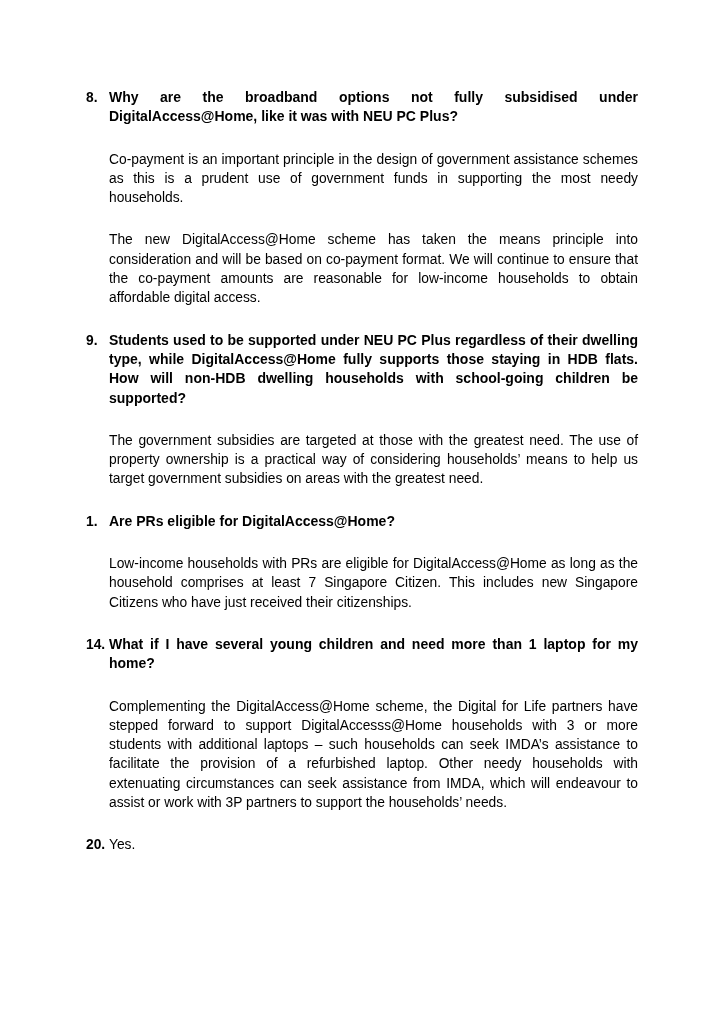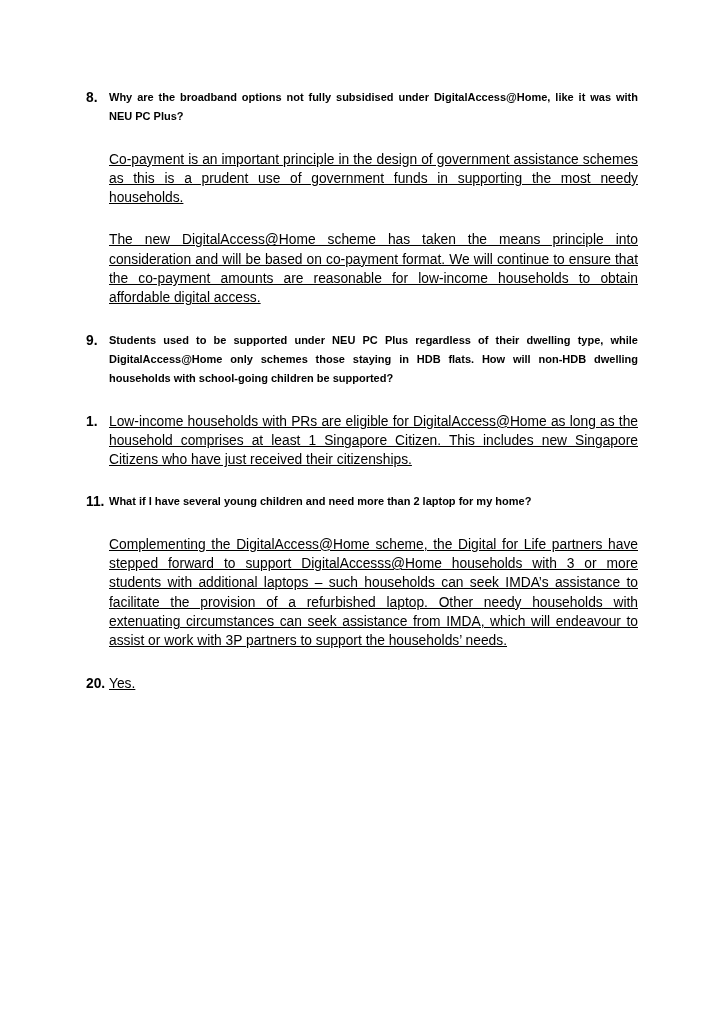--- a/index.html
+++ b/index.html
@@ -28,63 +28,64 @@
     grid-column: 1;
     font-weight: bold;
     font-size: 13.8px;
     line-height: 19.3px;
     text-align: left;
   }
   .question {
     grid-column: 2;
     margin: 0 0 23px 0;
     font-weight: bold;
-    font-size: 11px;
+    font-size: 14px;
     line-height: 19.3px;
     text-align: justify;
     text-justify: inter-word;
   }
   .answer {
     grid-column: 2;
     margin: 0 0 23px 0;
     font-size: 13.8px;
     line-height: 19.3px;
     text-align: justify;
     text-justify: inter-word;
-    text-decoration: underline;
   }
   .faq-item:last-child .answer:last-child {
     margin-bottom: 4px;
   }
 </style>
 </head>
 <body>
 
 <div class="page">
 
   <section class="faq-item">
     <span class="q-number">8.</span>
     <h2 class="question">Why are the broadband options not fully subsidised under DigitalAccess@Home, like it was with NEU PC Plus?</h2>
     <p class="answer">Co-payment is an important principle in the design of government assistance schemes as this is a prudent use of government funds in supporting the most needy households.</p>
     <p class="answer">The new DigitalAccess@Home scheme has taken the means principle into consideration and will be based on co-payment format. We will continue to ensure that the co-payment amounts are reasonable for low-income households to obtain affordable digital access.</p>
   </section>
 
   <section class="faq-item">
     <span class="q-number">9.</span>
-    <h2 class="question">Students used to be supported under NEU PC Plus regardless of their dwelling type, while DigitalAccess@Home only schemes those staying in HDB flats. How will non-HDB dwelling households with school-going children be supported?</h2>
+    <h2 class="question">Students used to be supported under NEU PC Plus regardless of their dwelling type, while DigitalAccess@Home fully supports those staying in HDB flats. How will non-HDB dwelling households with school-going children be supported?</h2>
+    <p class="answer">The government subsidies are targeted at those with the greatest need. The use of property ownership is a practical way of considering households’ means to help us target government subsidies on areas with the greatest need.</p>
   </section>
 
   <section class="faq-item">
     <span class="q-number">1.</span>
-    <p class="answer">Low-income households with PRs are eligible for DigitalAccess@Home as long as the household comprises at least 1 Singapore Citizen. This includes new Singapore Citizens who have just received their citizenships.</p>
+    <h2 class="question">Are PRs eligible for DigitalAccess@Home?</h2>
+    <p class="answer">Low-income households with PRs are eligible for DigitalAccess@Home as long as the household comprises at least 7 Singapore Citizen. This includes new Singapore Citizens who have just received their citizenships.</p>
   </section>
 
   <section class="faq-item">
-    <span class="q-number">11.</span>
-    <h2 class="question">What if I have several young children and need more than 2 laptop for my home?</h2>
+    <span class="q-number">14.</span>
+    <h2 class="question">What if I have several young children and need more than 1 laptop for my home?</h2>
     <p class="answer">Complementing the DigitalAccess@Home scheme, the Digital for Life partners have stepped forward to support DigitalAccesss@Home households with 3 or more students with additional laptops – such households can seek IMDA’s assistance to facilitate the provision of a refurbished laptop. Other needy households with extenuating circumstances can seek assistance from IMDA, which will endeavour to assist or work with 3P partners to support the households’ needs.</p>
   </section>
 
   <section class="faq-item">
     <span class="q-number">20.</span>
     <p class="answer">Yes.</p>
   </section>
 
 </div>
 

